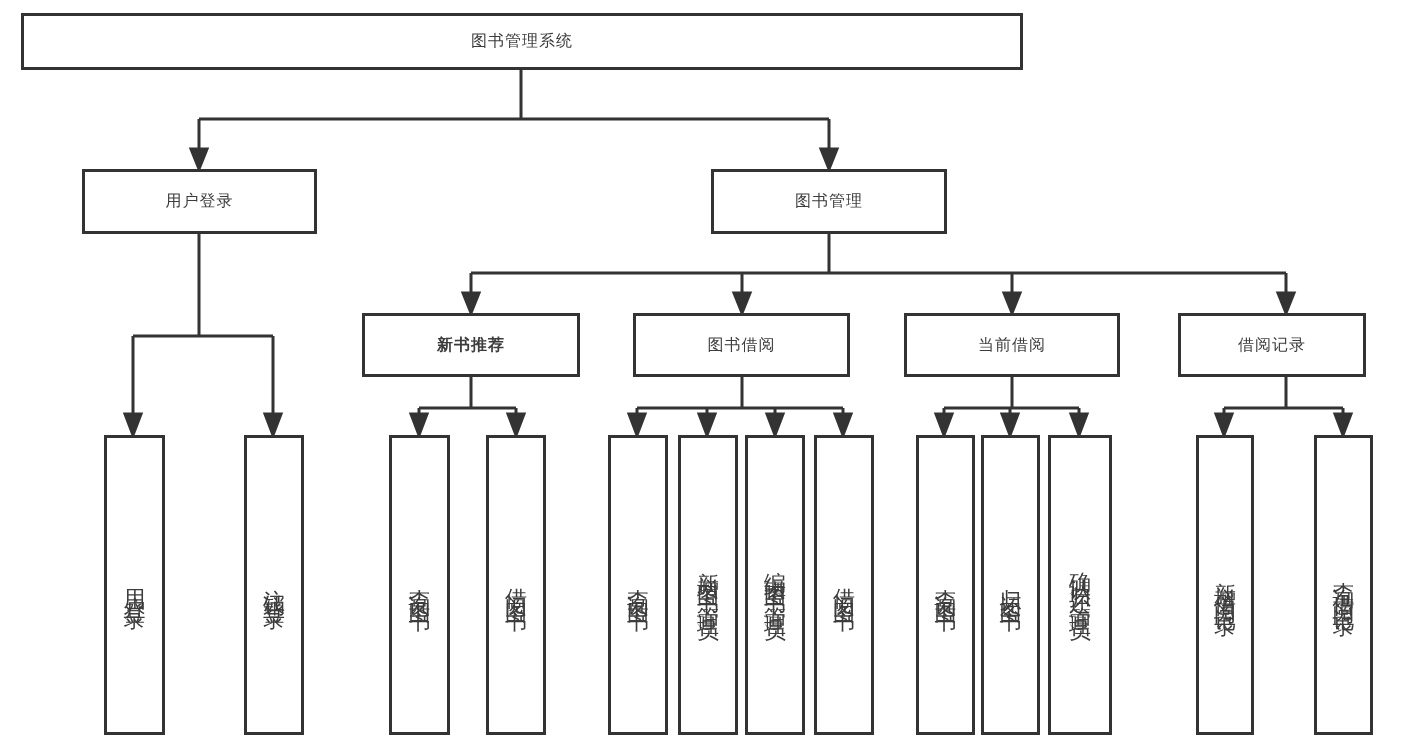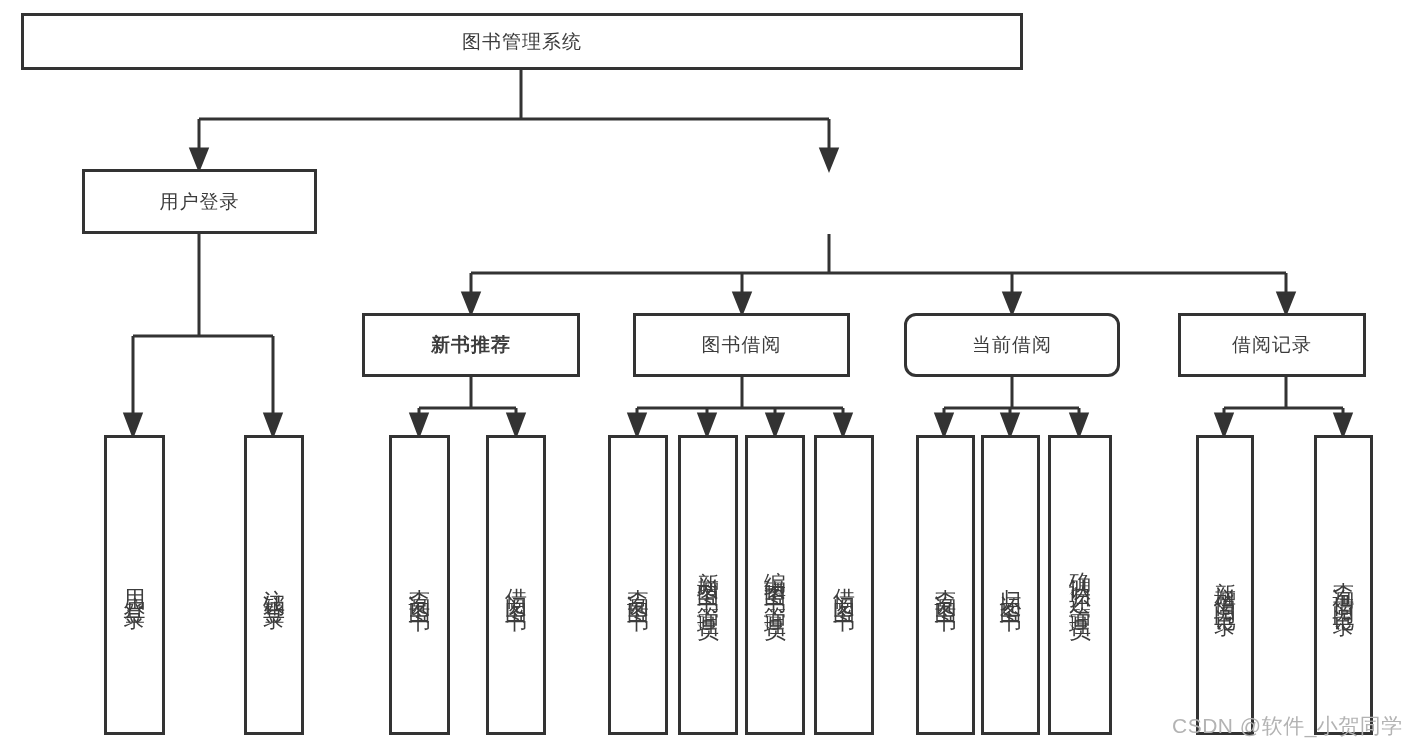--- a/index.html
+++ b/index.html
@@ -20,39 +20,39 @@
   .box {
     position: absolute;
     box-sizing: border-box;
     border: 3px solid #333333;
     background: #ffffff;
     display: flex;
     align-items: center;
     justify-content: center;
     color: #3c3c3c;
   }
-  .hbox { font-size: 19px; letter-spacing: 1px; }
+  .hbox { font-size: 16px; letter-spacing: 1px; }
   .vbox {
     top: 435px;
     height: 300px;
     font-size: 22px;
     writing-mode: vertical-rl;
     text-orientation: mixed;
     letter-spacing: 7px;
     line-height: 1;
   }
   
   #b-root          { left: 21px;   top: 13px;  width: 1002px; height: 57px; }
   
   #b-login-group   { left: 82px;   top: 169px; width: 235px;  height: 65px; }
   #b-book-mgmt     { left: 711px;  top: 169px; width: 236px;  height: 65px; }
   
   #b-new-book-rec  { left: 362px;  top: 313px; width: 218px;  height: 64px; font-weight: bold; }
   #b-book-borrow   { left: 633px;  top: 313px; width: 217px;  height: 64px; }
-  #b-current-borrow{ left: 904px;  top: 313px; width: 216px;  height: 64px; border-radius: 12px; }
+  #b-current-borrow{ left: 904px;  top: 313px; width: 216px;  height: 64px; }
   #b-borrow-record { left: 1178px; top: 313px; width: 188px;  height: 64px; }
   
   #b-user-login    { left: 104px;  width: 61px; }
   #b-logout        { left: 244px;  width: 60px; }
   #b-rec-query     { left: 389px;  width: 61px; }
   #b-rec-borrow    { left: 486px;  width: 60px; }
   #b-bb-query      { left: 608px;  width: 60px; }
   #b-bb-add        { left: 678px;  width: 60px; }
   #b-bb-edit       { left: 745px;  width: 60px; }
   #b-bb-borrow     { left: 814px;  width: 60px; }
@@ -128,20 +128,23 @@
     </g>
   </svg>
 
   <div class="box hbox" id="b-root">
     <span>图书管理系统</span>
   </div>
 
   <div class="box hbox" id="b-login-group">
     <span>用户登录</span>
   </div>
+  <div class="box hbox" id="b-book-mgmt">
+    <span>图书管理</span>
+  </div>
 
   <div class="box hbox" id="b-new-book-rec">
     <span>新书推荐</span>
   </div>
   <div class="box hbox" id="b-book-borrow">
     <span>图书借阅</span>
   </div>
   <div class="box hbox" id="b-current-borrow">
     <span>当前借阅</span>
   </div>
@@ -182,14 +185,13 @@
   <div class="box vbox" id="b-cb-confirm">
     <span>确认归还（管理员）</span>
   </div>
   <div class="box vbox" id="b-br-add">
     <span>新增借阅记录</span>
   </div>
   <div class="box vbox" id="b-br-query">
     <span>查询借阅记录</span>
   </div>
 
-  <div class="watermark">CSDN @软件_小贺同学</div>
 </div>
 
 </body></html>

